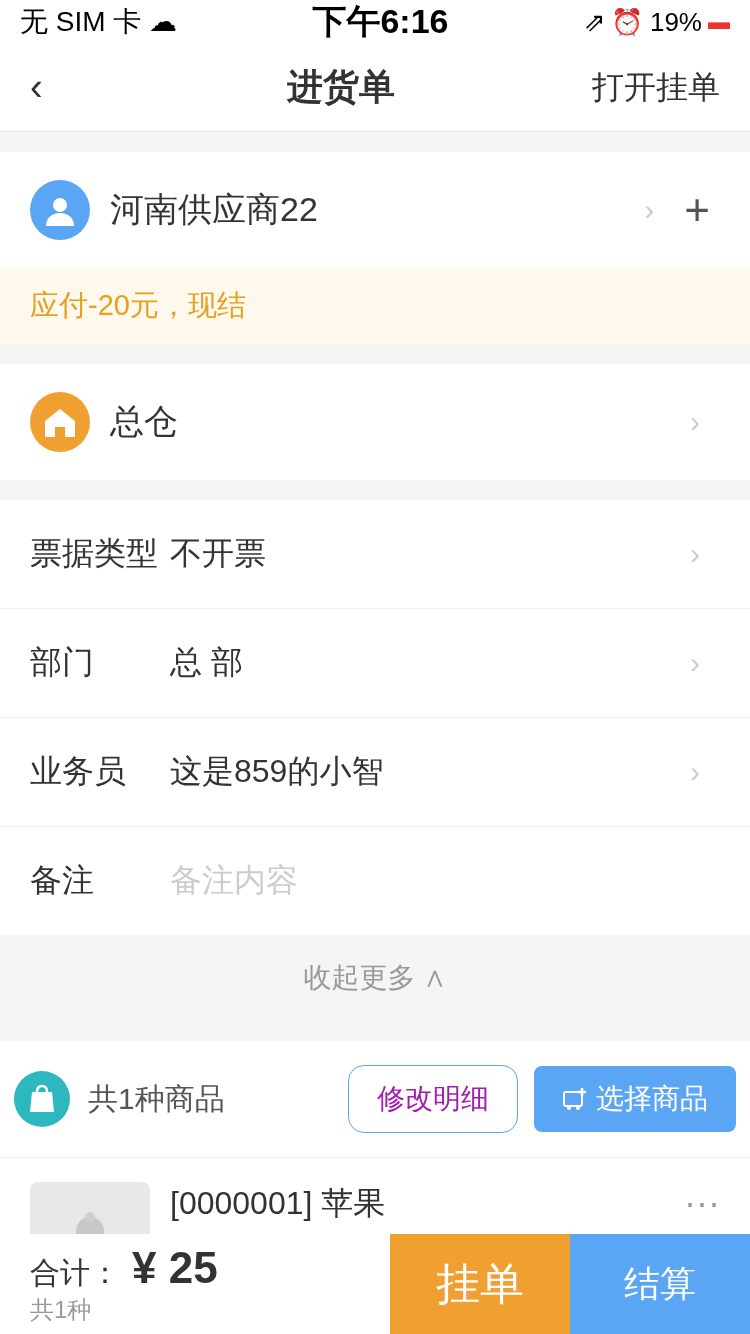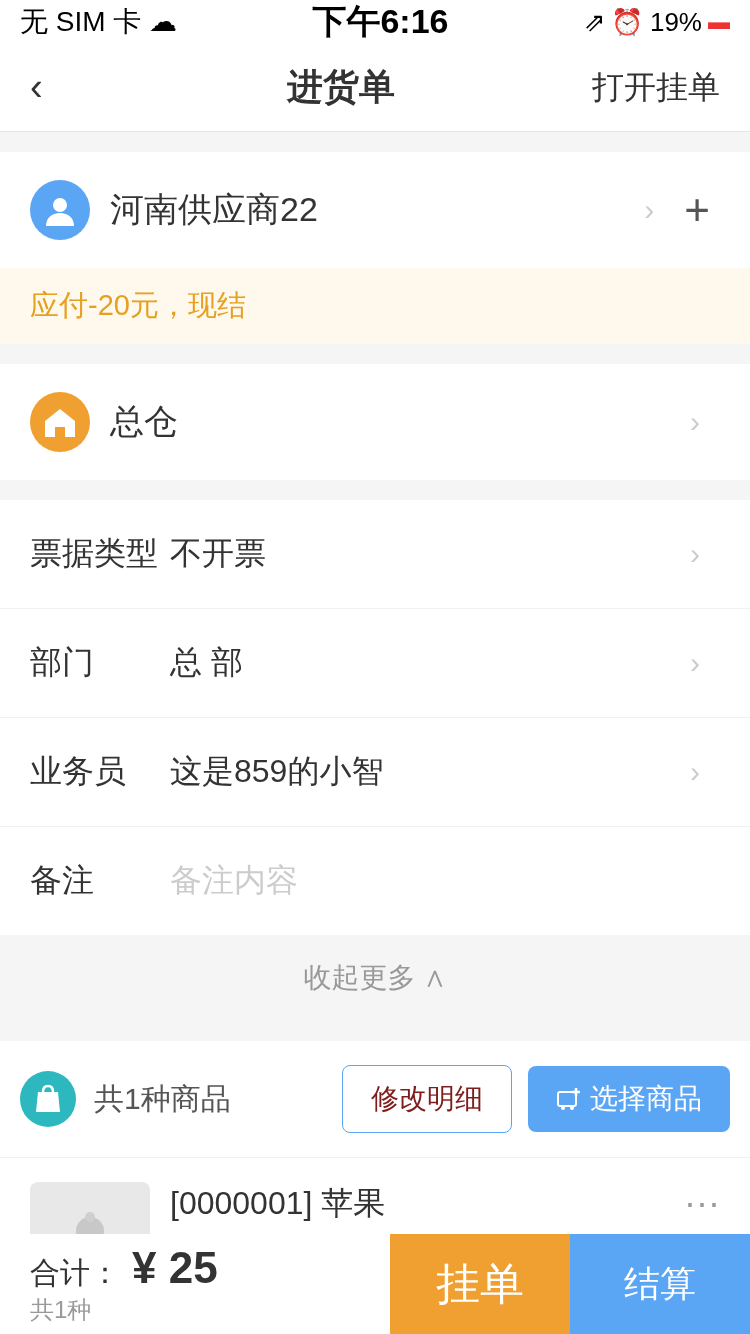--- a/index.html
+++ b/index.html
@@ -167,21 +167,21 @@
       padding: 24px;
       font-size: 28px;
       color: #999;
       cursor: pointer;
     }
 
     
     .product-header {
       display: flex;
       align-items: center;
-      padding: 24px 20px;
+      padding: 24px 14px;
       background: #fff;
     }
     .product-count-icon {
       width: 56px;
       height: 56px;
       border-radius: 50%;
       background: #2db8c0;
       display: flex;
       align-items: center;
       justify-content: center;
@@ -189,23 +189,23 @@
       flex-shrink: 0;
     }
     .product-count-icon svg { width: 30px; height: 30px; fill: #fff; }
     .product-count-text {
       flex: 1;
       font-size: 30px;
       color: #555;
     }
     .btn-outline {
       border: 1.5px solid #5ba5f5;
-      color: #7f1d1d;
-      background: #fff;
-      border-radius: 8px;
+      color: #a21caf;
+      background: #fff;
+      border-radius: 16px;
       padding: 14px 28px;
       font-size: 28px;
       margin-right: 16px;
       cursor: pointer;
     }
     .btn-solid {
       background: #5ba5f5;
       color: #fff;
       border: none;
       border-radius: 8px;

